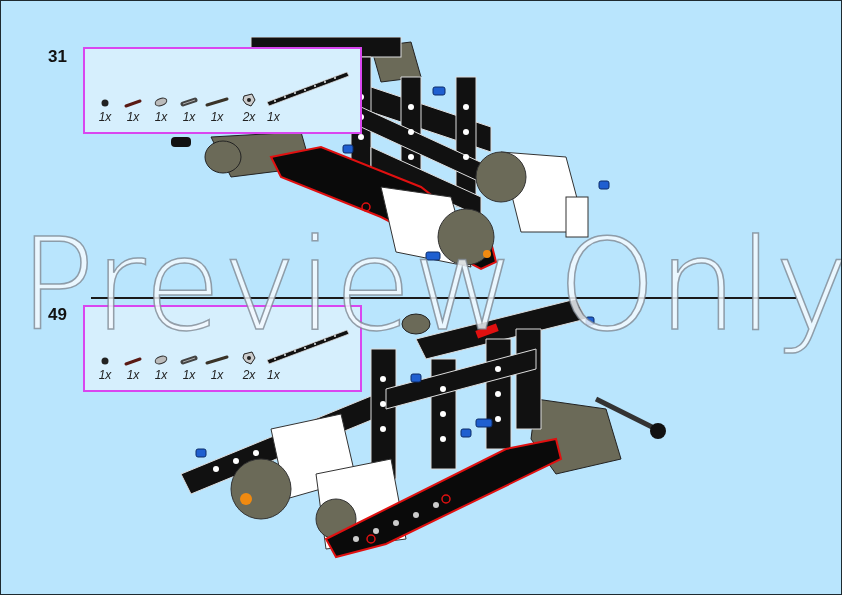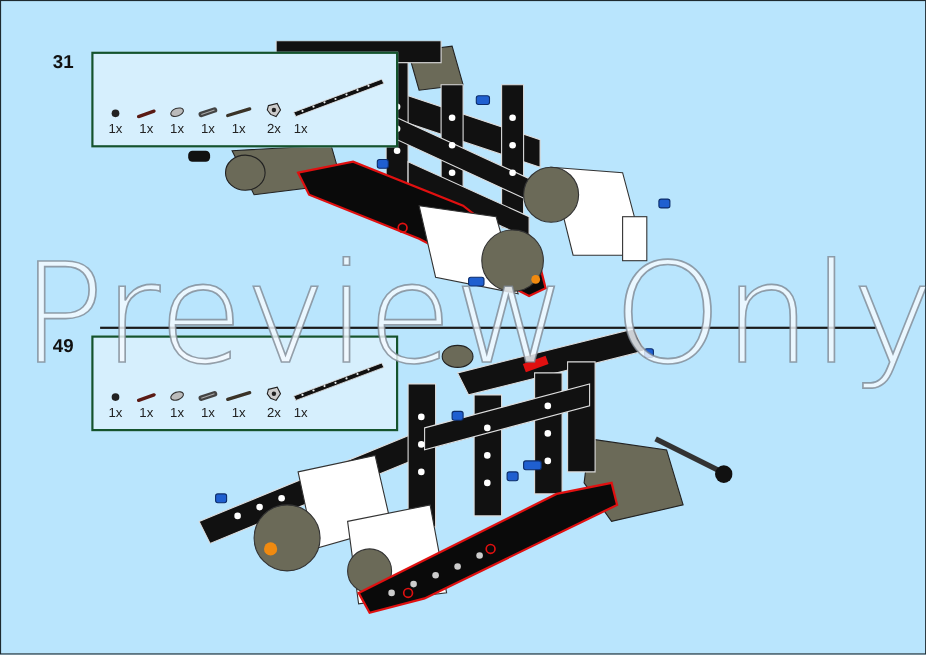--- a/index.html
+++ b/index.html
@@ -6,22 +6,23 @@
   body { width: 842px; height: 595px; overflow: hidden; background: #ffffff; }
   .page {
     position: relative; width: 840px; height: 593px;
     background: #b9e5fd; border: 1px solid #1e2a30; overflow: hidden;
     font-family: "Liberation Sans", sans-serif;
   }
   .step-num {
     position: absolute; font-weight: bold; font-size: 17px; color: #111; text-align: right;
   }
   .callout {
-    position: absolute; background: #d6effd; border: 2px solid #14532d;
+    position: absolute; background: #d6effd; border: 2px solid #d946ef;
     box-sizing: border-box;
+    font-style: italic;
   }
   .part {
     position: absolute; bottom: 8px; width: 28px; text-align: center;
   }
   .part .qty { font-size: 12px; color: #222; display: block; margin-top: 2px; }
   .part svg { display: block; margin: 0 auto; }
   .divider {
     position: absolute; left: 90px; top: 296px; width: 705px; height: 2px; background: #1a1a1a;
   }
   .model { position: absolute; }

